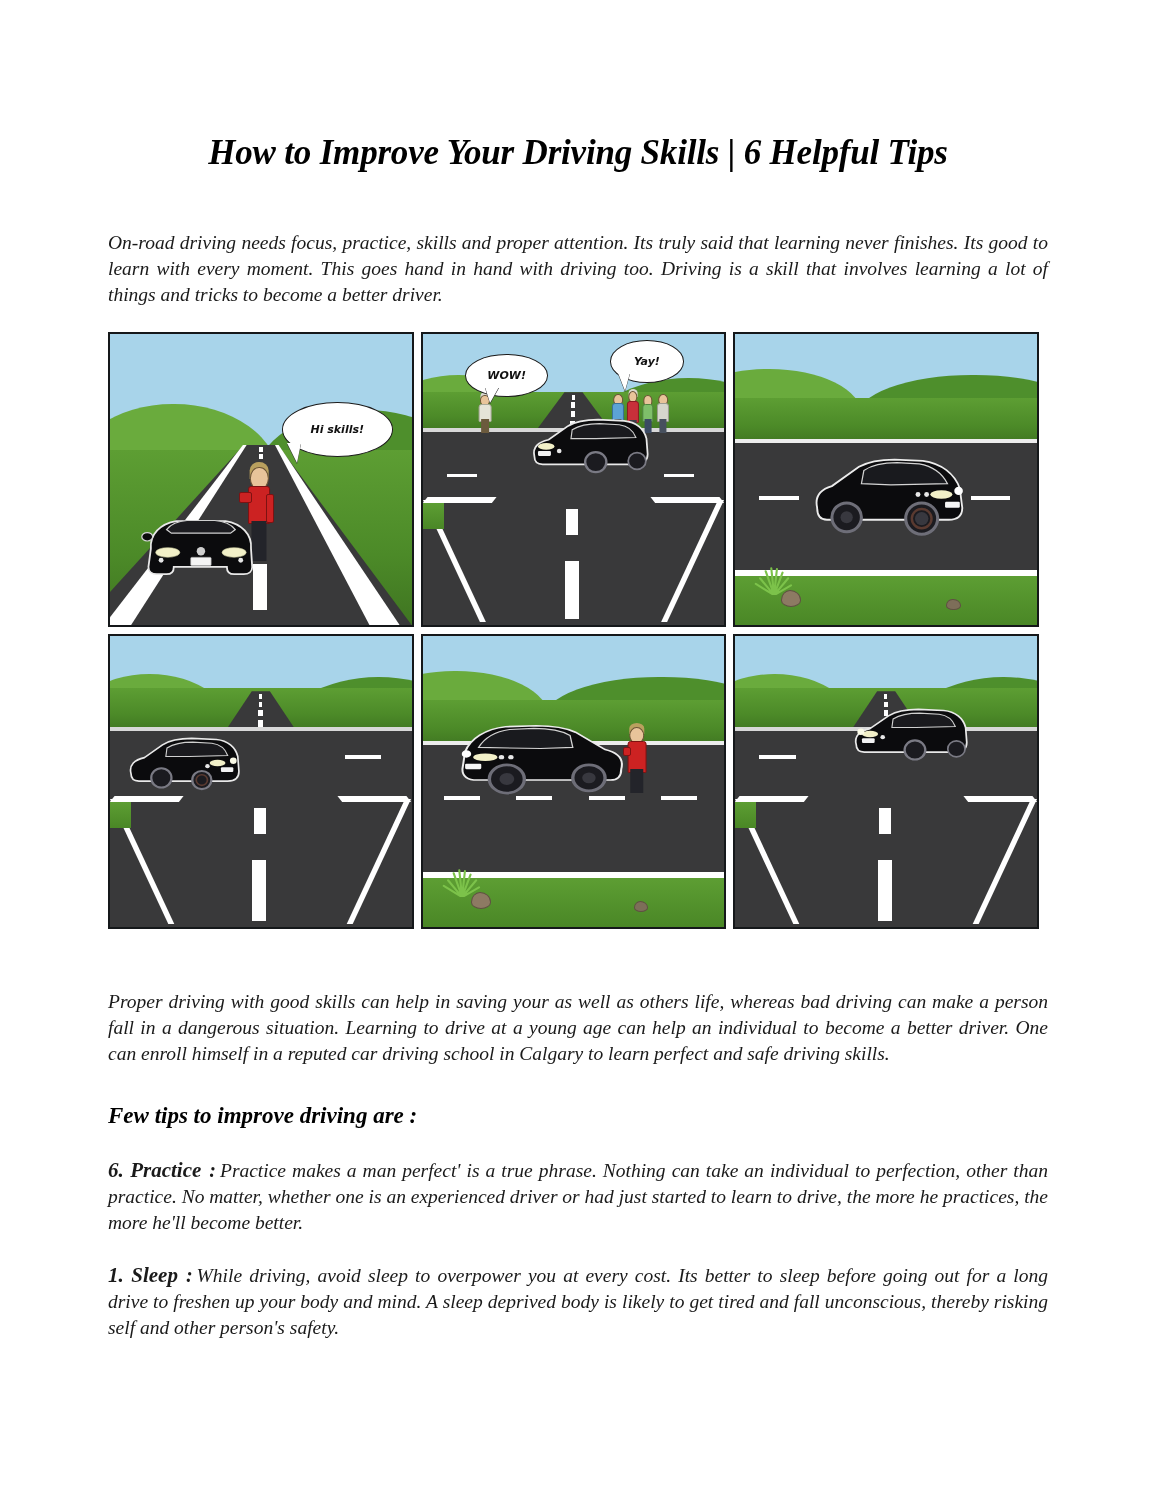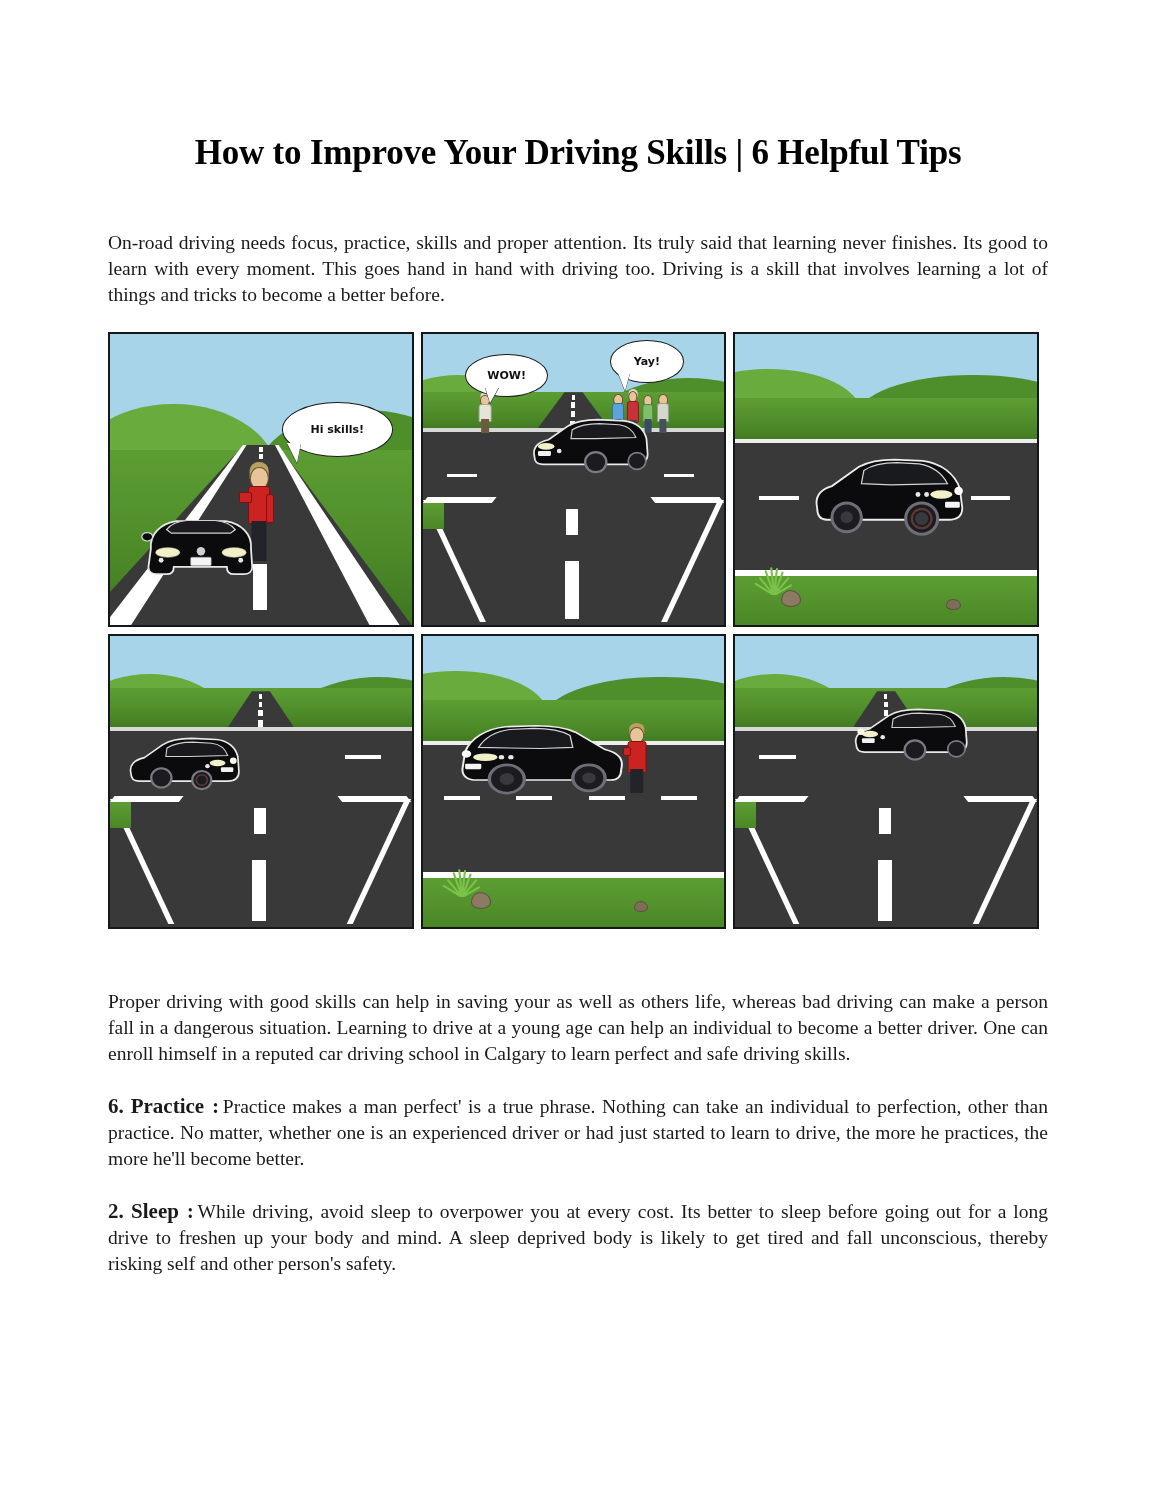--- a/index.html
+++ b/index.html
@@ -14,20 +14,21 @@
     background: #ffffff;
     font-family: "Liberation Serif", "DejaVu Serif", serif;
     color: #111111;
     overflow: hidden;
   }
   .content {
     position: absolute;
     left: 108px;
     top: 0;
     width: 940px;
+    font-style: italic;
   }
 
   
   .doc-title {
     margin: 0;
     padding-top: 132px;
     font-size: 35px;
     font-weight: bold;
     text-align: center;
     letter-spacing: -0.2px;
@@ -181,21 +182,21 @@
 </style>
 </head>
 <body>
 
 <div class="page">
   <div class="content">
 
     <h1 class="doc-title">How to Improve Your Driving Skills | 6 Helpful Tips</h1>
 
     <div class="intro-block">
-      <p class="body-text">On-road driving needs focus, practice, skills and proper attention. Its truly said that learning never finishes. Its good to learn with every moment. This goes hand in hand with driving too. Driving is a skill that involves learning a lot of things and tricks to become a better before.</p>
+      <p class="body-text">On-road driving needs focus, practice, skills and proper attention. Its truly said that learning never finishes. Its good to learn with every moment. This goes hand in hand with driving too. Driving is a skill that involves learning a lot of things and tricks to become a better driver.</p>
     </div>
 
     <div class="comic">
 
       <div class="panel">
         <div class="scene">
           <div class="sky" style="height:42%"></div>
           <div class="hill light" style="left:-14%;top:24%;width:70%;height:26%"></div>
           <div class="hill" style="left:48%;top:26%;width:72%;height:24%"></div>
           <div class="grass-band" style="top:40%;bottom:0"></div>
@@ -489,23 +490,24 @@
           </div>
         </div>
       </div>
 
     </div>
 
     <div class="after-comic">
       <p class="body-text">Proper driving with good skills can help in saving your as well as others life, whereas bad driving can make a person fall in a dangerous situation. Learning to drive at a young age can help an individual to become a better driver. One can enroll himself in a reputed car driving school in Calgary to learn perfect and safe driving skills.</p>
     </div>
 
+    <h2 class="section-heading">Few tips to improve driving are :</h2>
 
     <div class="tip">
       <p class="body-text"><span class="tip-label">6. Practice</span><span class="tip-colon">:</span><span>Practice makes a man perfect' is a true phrase. Nothing can take an individual to perfection, other than practice. No matter, whether one is an experienced driver or had just started to learn to drive, the more he practices, the more he'll become better.</span></p>
     </div>
 
     <div class="tip">
-      <p class="body-text"><span class="tip-label">2. Sleep</span><span class="tip-colon">:</span><span>While driving, avoid sleep to overpower you at every cost. Its better to sleep before going out for a long drive to freshen up your body and mind. A sleep deprived body is likely to get tired and fall unconscious, thereby risking self and other person's safety.</span></p>
+      <p class="body-text"><span class="tip-label">1. Sleep</span><span class="tip-colon">:</span><span>While driving, avoid sleep to overpower you at every cost. Its better to sleep before going out for a long drive to freshen up your body and mind. A sleep deprived body is likely to get tired and fall unconscious, thereby risking self and other person's safety.</span></p>
     </div>
 
   </div>
 </div>
 
 </body></html>

